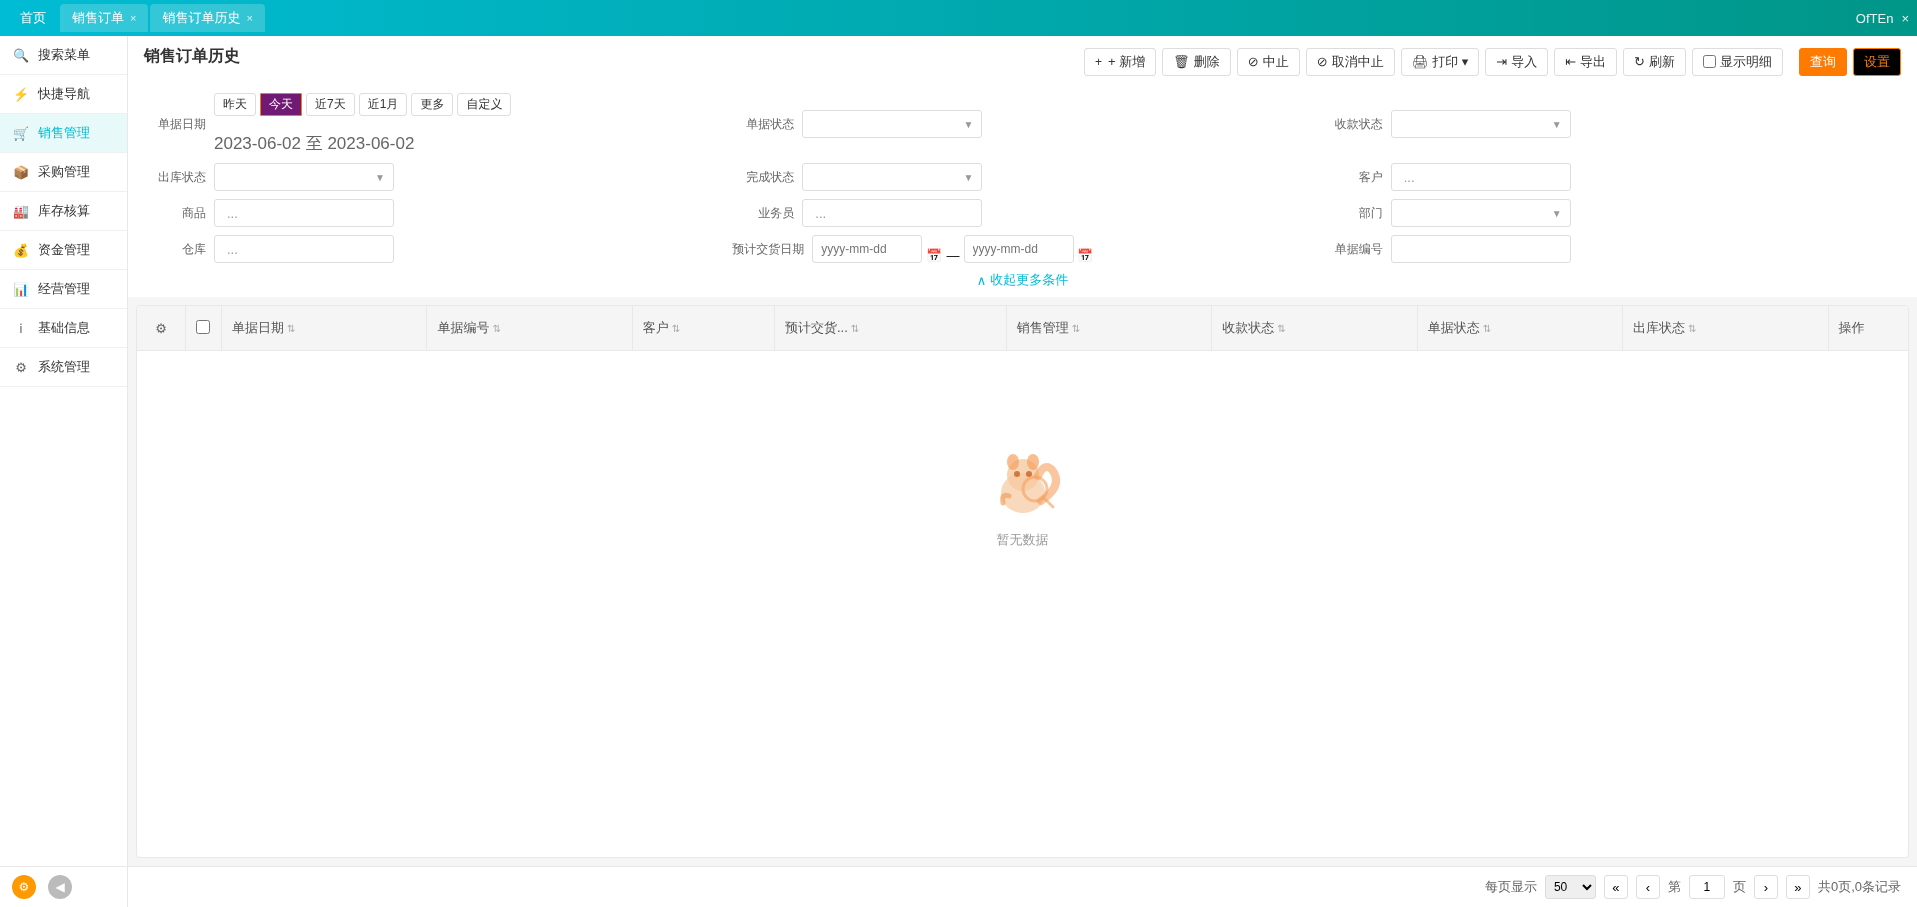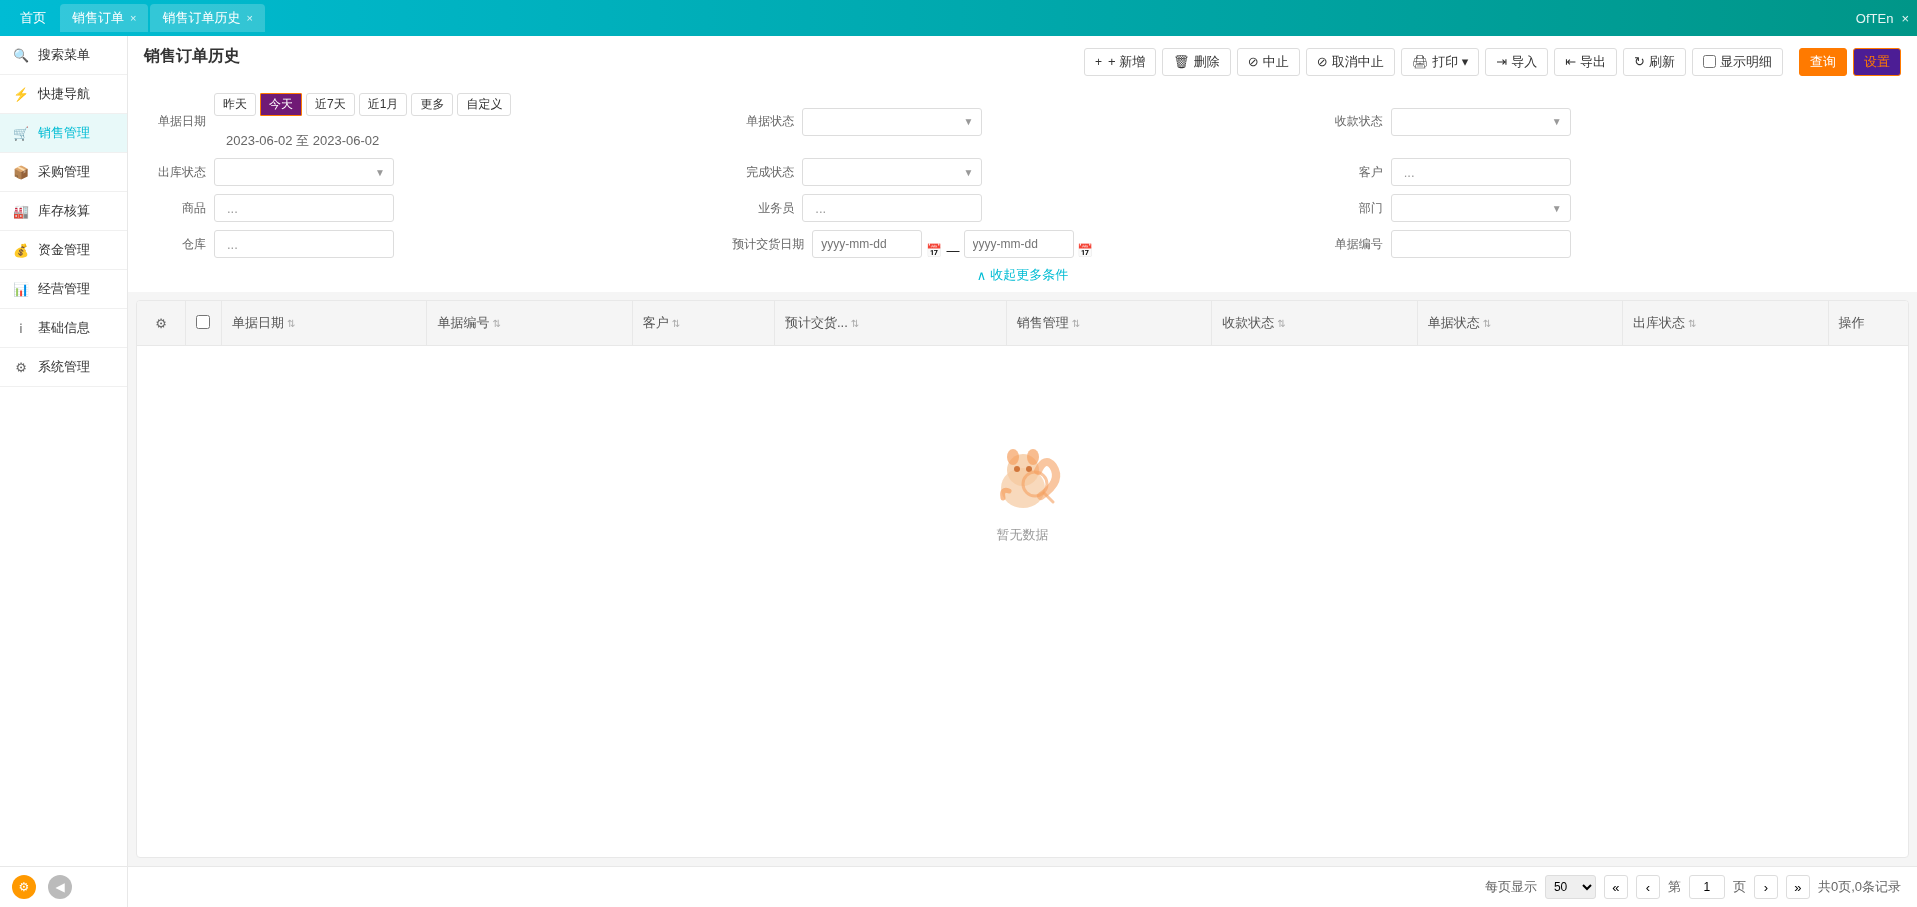--- a/index.html
+++ b/index.html
@@ -152,23 +152,23 @@
       font-size: 12px;
       color: #333;
     }
     .date-btn.active {
       background: #701a75;
       color: white;
       border-color: #ff7a00;
       border-radius: 1px;
     }
     .date-range {
-      font-size: 13px;
+      font-size: 17px;
       color: #666;
-      margin-left: 12px;
+      margin-left: 0;
     }
     .filter-select {
       min-width: 160px;
       height: 28px;
       border: 1px solid #ddd;
       border-radius: 3px;
       padding: 0 8px;
       font-size: 12px;
       color: #333;
       background: white;
@@ -225,21 +225,21 @@
       color: #333;
       white-space: nowrap;
     }
     .btn-primary {
       background: #ff7a00;
       border-color: #ff7a00;
       color: white;
       margin-left: 10px;
     }
     .btn-setting {
-      background: #4c1d95;
+      background: #000000;
       border-color: #ff7a00;
       color: #ff7a00;
     }
     .toolbar-container {
       display: flex;
       align-items: center;
       gap: 6px;
       flex-wrap: nowrap;
     }
 

